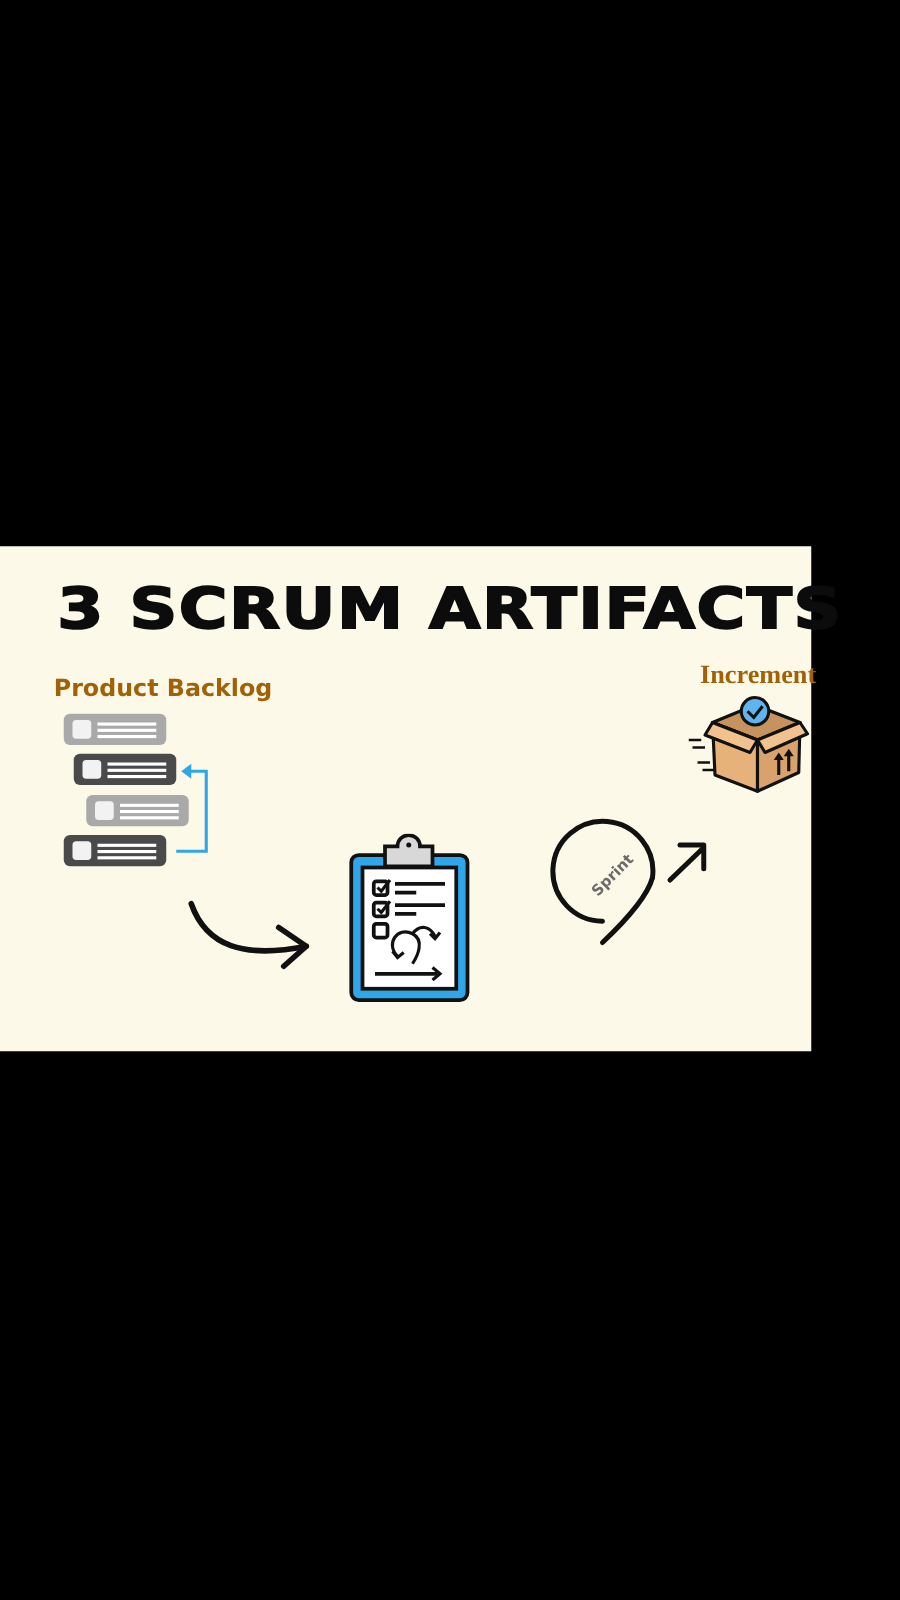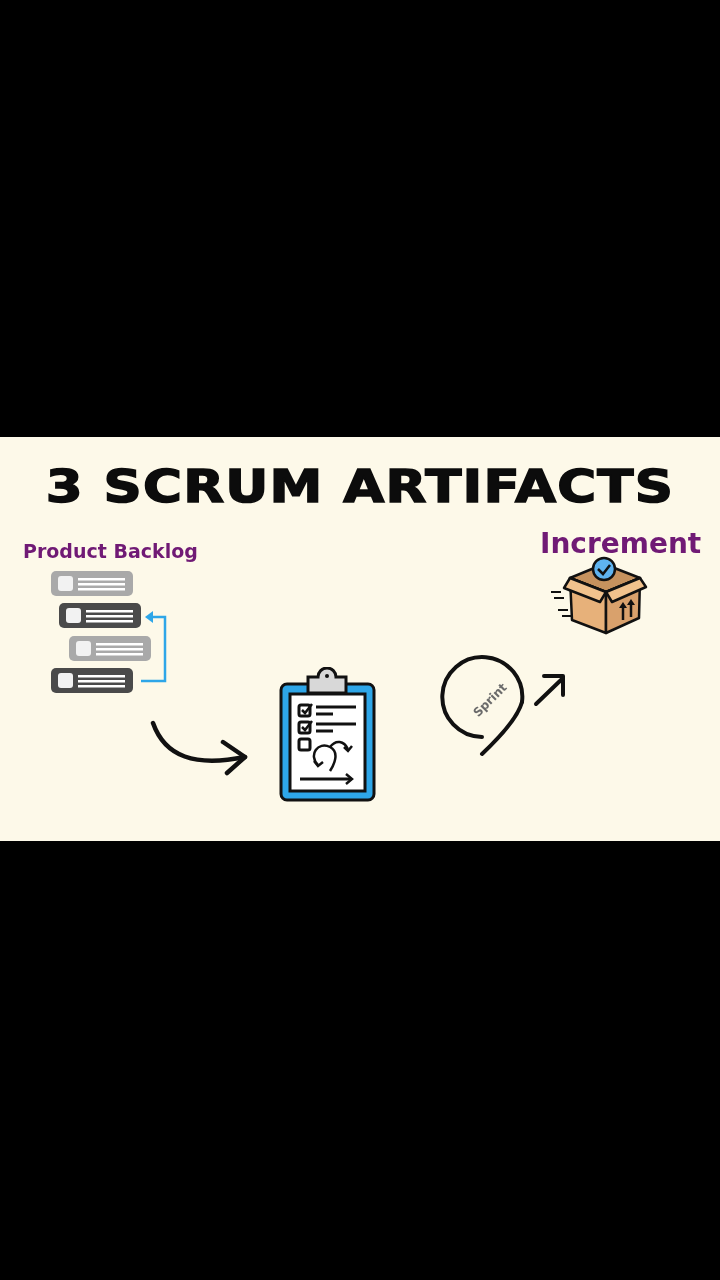--- a/index.html
+++ b/index.html
@@ -1,37 +1,37 @@
 <!DOCTYPE html>
 <html><head>
   <meta charset="utf-8">
   <style>
     html, body { margin: 0; padding: 0; }
     body {
       width: 720px; height: 1280px; background: #000; position: relative; overflow: hidden;
       font-family: "DejaVu Sans", sans-serif;
     }
     .panel {
-      position: absolute; left: 0; top: 437px; width: 720px; height: 404px;
+      position: absolute; left: 0; top: 437px; width: 649px; height: 404px;
       background: #fdf9e9;
     }
     .title {
       position: absolute; left: 0; top: 20px; width: 720px; text-align: center;
       font-family: "DejaVu Sans", sans-serif; font-weight: 900; font-size: 45px;
       letter-spacing: 1px; color: #0c0c0c; line-height: 60px;
       transform: scaleX(1.18); transform-origin: center;
       -webkit-text-stroke: 1.5px #0c0c0c;
     }
     .label {
       position: absolute; font-family: "DejaVu Sans", sans-serif; font-weight: bold;
-      color: #701a75; font-size: 19px; white-space: nowrap;
+      color: #a16207; font-size: 19px; white-space: nowrap; margin-left: 20px;
     }
     .lbl-pb { left: 23px; top: 103px; }
     .lbl-sb { left: 240px; top: 200px; font-size: 21px; }
-    .lbl-inc { left: 540px; top: 90px; font-size: 28px; }
+    .lbl-inc { left: 540px; top: 90px; font-size: 21px; font-family: Liberation Serif, serif; }
     .icon { position: absolute; }
   </style>
 </head>
 <body>
 
 <div class="panel">
 
   <div class="title">3 SCRUM ARTIFACTS</div>
 
   <div class="label lbl-pb">Product Backlog</div>

